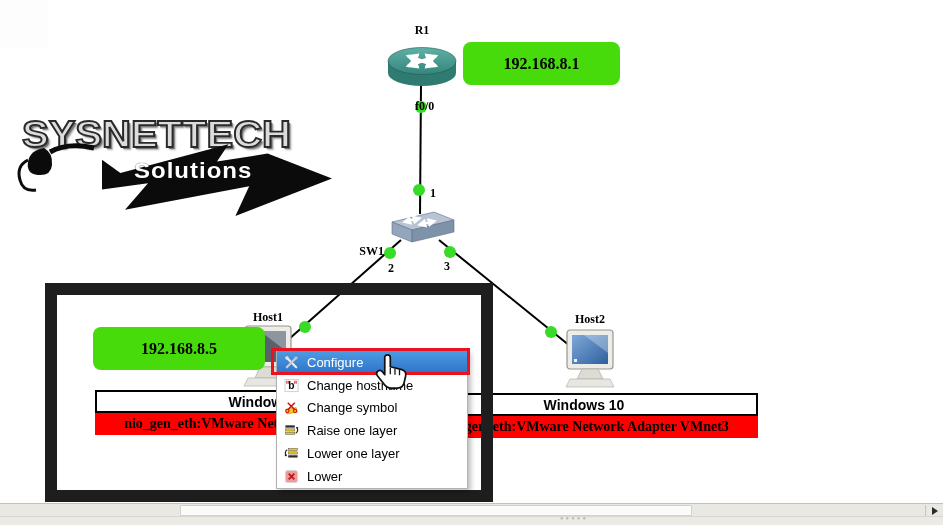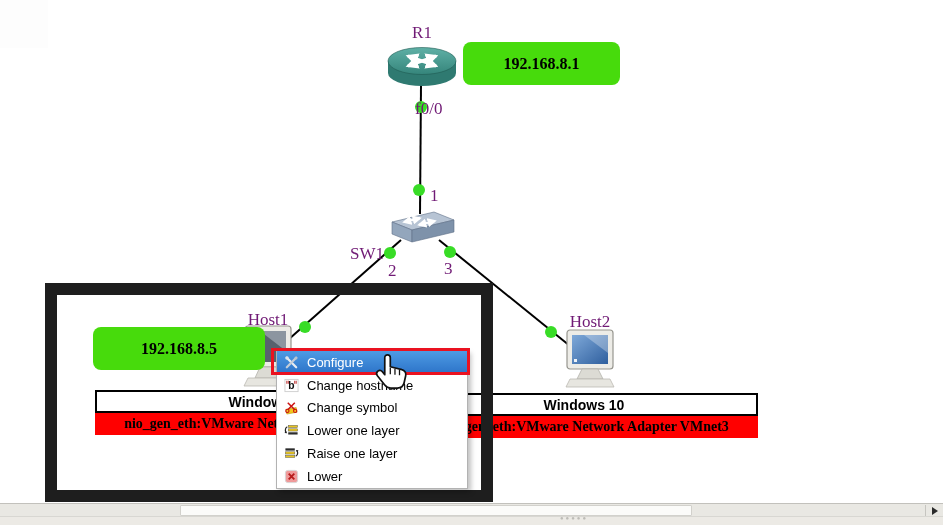--- a/index.html
+++ b/index.html
@@ -22,21 +22,21 @@
   }
   .logo-sub {
     position:absolute; left:120px; top:52px; font-weight:bold; font-size:24px;
     color:#fff; letter-spacing:1px; transform:scaleY(0.95);
     text-shadow:0 0 1px #000; z-index:2;
   }
   .logo-mouse { position:absolute; left:0; top:26px; z-index:1; }
 
   
   .topo-label { position:absolute; font-family:"Liberation Serif", serif;
-    font-weight:normal; font-size:17px; color:#701a75; z-index:2; }
+    font-weight:bold; font-size:12px; color:#000000; z-index:2; }
   .t-center { text-align:center; }
   .t-right  { text-align:right; }
 
   .ip-note { position:absolute; background:var(--note-green,#47DB0C); border-radius:8px;
     font-family:"Liberation Serif", serif; font-weight:bold; font-size:16px; color:#000;
     display:flex; align-items:center; justify-content:center; z-index:2; }
 
   .links { position:absolute; left:0; top:0; z-index:1; }
   .device { position:absolute; z-index:2; }
 
@@ -82,20 +82,30 @@
     color:#bdbcb7; }
   .corner-square { position:absolute; left:0; top:0; width:48px; height:48px; background:#fdfdfd; }
 </style>
 </head>
 <body>
 
 <div class="stage">
 
   <div class="corner-square"></div>
 
+  <div class="logo">
+    <div class="logo-brand">SYSNETTECH</div>
+    <svg class="logo-mouse" width="110" height="85" viewBox="0 0 110 85">
+      <path d="M30 18 q-14 2 -16 14 q-2 12 10 13 q13 1 14 -10 q1 -12 -8 -17 z" fill="#0b0b0b"></path>
+      <path d="M14 30 q-12 6 -8 20 q3 12 16 10" fill="none" stroke="#0b0b0b" stroke-width="3"></path>
+      <path d="M36 22 q18 -10 44 -4" fill="none" stroke="#0b0b0b" stroke-width="5"></path>
+    </svg>
+    <div class="logo-arrow"></div>
+    <div class="logo-sub">Solutions</div>
+  </div>
 
   <svg class="links" width="943" height="525" viewBox="0 0 943 525">
     <line x1="421" y1="85" x2="420" y2="214" stroke="#000" stroke-width="2"></line>
     <line x1="401" y1="240" x2="280" y2="347" stroke="#000" stroke-width="2"></line>
     <line x1="439" y1="240" x2="575" y2="350" stroke="#000" stroke-width="2"></line>
     <g fill="var(--port-dot-green,#38DC26)">
       <circle cx="421" cy="107" r="6"></circle>
       <circle cx="419" cy="190" r="6"></circle>
       <circle cx="390" cy="253" r="6"></circle>
       <circle cx="450" cy="252" r="6"></circle>
@@ -215,40 +225,40 @@
         <polygon points="2,10 13,8 14,13 3,15" fill="#F2C61D" stroke="#B89408" stroke-width="0.6"></polygon>
         <line x1="4" y1="3" x2="11.5" y2="10.5" stroke="#CC1111" stroke-width="1.6"></line>
         <line x1="11.5" y1="3" x2="4" y2="10.5" stroke="#CC1111" stroke-width="1.6"></line>
         <circle cx="3.6" cy="11.6" r="1.7" fill="none" stroke="#CC1111" stroke-width="1.2"></circle>
         <circle cx="11.9" cy="11.6" r="1.7" fill="none" stroke="#CC1111" stroke-width="1.2"></circle>
       </svg>
       <span>Change symbol</span>
     </div>
     <div class="menu-item">
       <svg class="mi" viewBox="0 0 16 16">
+        <rect x="1.5" y="2.5" width="10" height="2.4" fill="#2b2b2b"></rect>
+        <rect x="1.5" y="6.2" width="10" height="2.4" fill="#E8C51F" stroke="#555" stroke-width="0.5"></rect>
+        <rect x="1.5" y="9.9" width="10" height="2.4" fill="#E8C51F" stroke="#555" stroke-width="0.5"></rect>
+        <path d="M12.5 11 q3 -1.5 1.6 -6" fill="none" stroke="#222" stroke-width="1.3"></path>
+        <polygon points="12.6,4.2 15.4,4.4 14,7" fill="#222"></polygon>
+      </svg>
+      <span>Raise one layer</span>
+    </div>
+    <div class="menu-item">
+      <svg class="mi" viewBox="0 0 16 16">
         <rect x="4.5" y="2.5" width="10" height="2.4" fill="#E8C51F" stroke="#555" stroke-width="0.5"></rect>
         <rect x="4.5" y="6.2" width="10" height="2.4" fill="#E8C51F" stroke="#555" stroke-width="0.5"></rect>
         <rect x="4.5" y="9.9" width="10" height="2.4" fill="#2b2b2b"></rect>
         <path d="M3.5 4 q-3 1.5 -1.6 6" fill="none" stroke="#222" stroke-width="1.3"></path>
         <polygon points="3.4,10.8 0.6,10.6 2,8" fill="#222"></polygon>
       </svg>
       <span>Lower one layer</span>
     </div>
     <div class="menu-item">
       <svg class="mi" viewBox="0 0 16 16">
-        <rect x="1.5" y="2.5" width="10" height="2.4" fill="#2b2b2b"></rect>
-        <rect x="1.5" y="6.2" width="10" height="2.4" fill="#E8C51F" stroke="#555" stroke-width="0.5"></rect>
-        <rect x="1.5" y="9.9" width="10" height="2.4" fill="#E8C51F" stroke="#555" stroke-width="0.5"></rect>
-        <path d="M12.5 11 q3 -1.5 1.6 -6" fill="none" stroke="#222" stroke-width="1.3"></path>
-        <polygon points="12.6,4.2 15.4,4.4 14,7" fill="#222"></polygon>
-      </svg>
-      <span>Raise one layer</span>
-    </div>
-    <div class="menu-item">
-      <svg class="mi" viewBox="0 0 16 16">
         <rect x="1.5" y="1.5" width="13" height="13" rx="2.5" fill="#EF9A9A" stroke="#d6d6d6"></rect>
         <path d="M5 5 L11 11 M11 5 L5 11" stroke="#B71C1C" stroke-width="2"></path>
       </svg>
       <span>Lower</span>
     </div>
   </div>
 
   <div class="red-highlight"></div>
 
   <svg class="cursor" width="34" height="44" viewBox="0 0 24 30">

